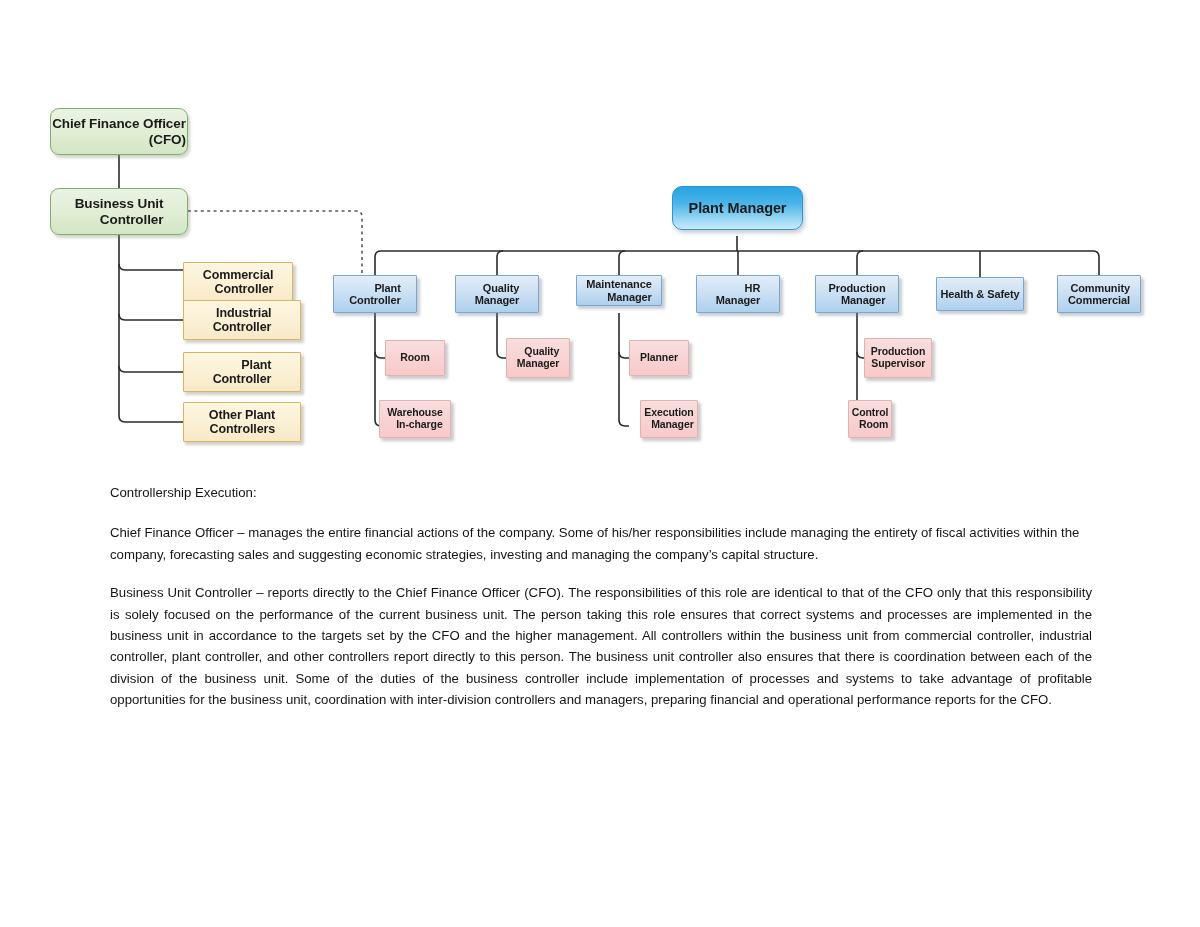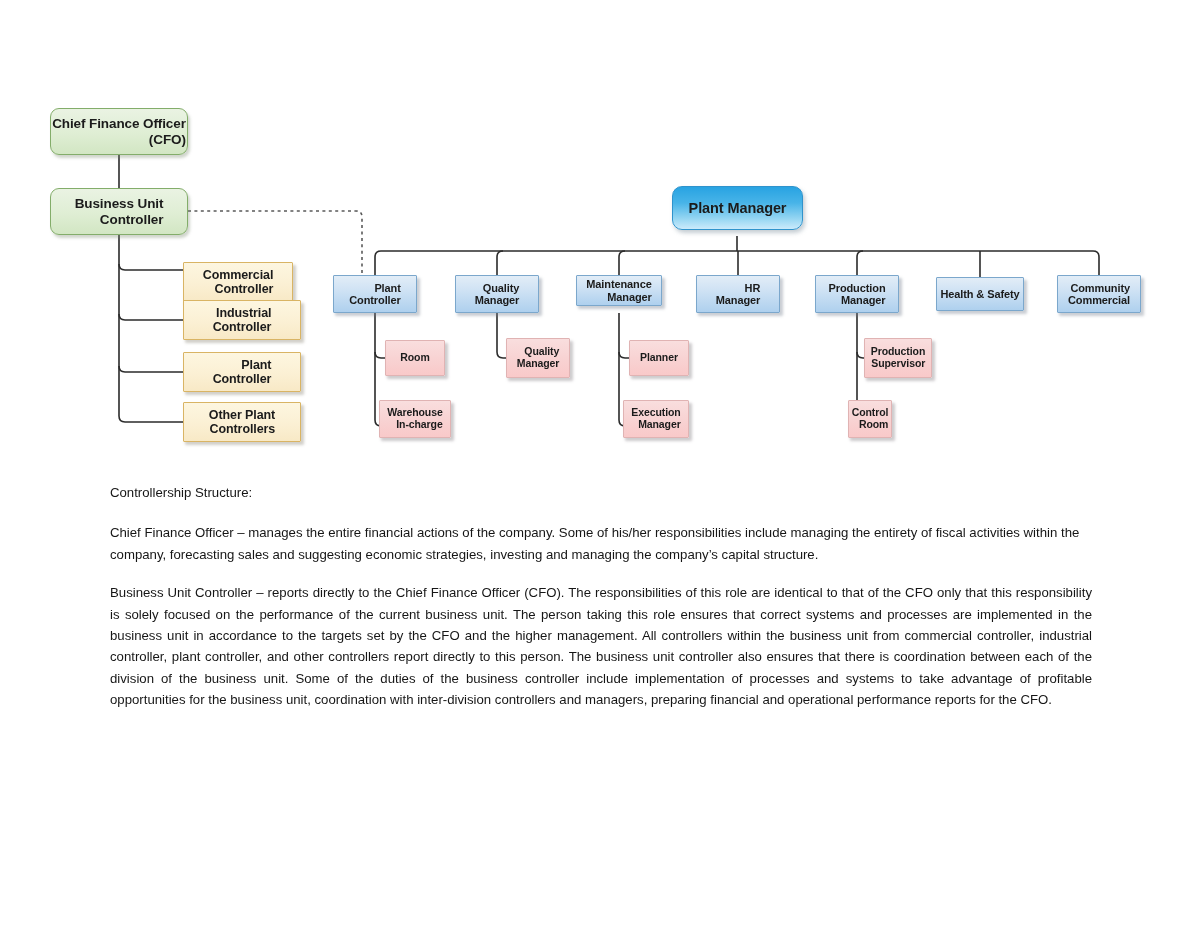--- a/index.html
+++ b/index.html
@@ -186,27 +186,27 @@
     <div class="node blue" style="left:936px;top:277px;width:88px;height:34px;">Health &amp; Safety</div>
     <div class="node blue" style="left:1057px;top:275px;width:84px;height:38px;">Community
 Commercial</div>
 
     <div class="node pink" style="left:385px;top:340px;width:60px;height:36px;">Room</div>
     <div class="node pink" style="left:379px;top:400px;width:72px;height:38px;">Warehouse
 In-charge</div>
     <div class="node pink" style="left:506px;top:338px;width:64px;height:40px;">Quality
 Manager</div>
     <div class="node pink" style="left:629px;top:340px;width:60px;height:36px;">Planner</div>
-    <div class="node pink" style="left:623px;top:400px;width:66px;height:38px;">Execution
+    <div class="node pink" style="left:640px;top:400px;width:58px;height:38px;">Execution
 Manager</div>
     <div class="node pink" style="left:864px;top:338px;width:68px;height:40px;">Production
 Supervisor</div>
     <div class="node pink" style="left:848px;top:400px;width:44px;height:38px;">Control
 Room</div>
   </div>
 
   <div id="doc-text">
-    <p class="para heading">Controllership Structure:</p>
+    <p class="para heading">Controllership Execution:</p>
     <p class="para">Chief Finance Officer – manages the entire financial actions of the company. Some of his/her responsibilities include managing the entirety of fiscal activities within the company, forecasting sales and suggesting economic strategies, investing and managing the company’s capital structure.</p>
     <p class="para justify">Business Unit Controller – reports directly to the Chief Finance Officer (CFO). The responsibilities of this role are identical to that of the CFO only that this responsibility is solely focused on the performance of the current business unit. The person taking this role ensures that correct systems and processes are implemented in the business unit in accordance to the targets set by the CFO and the higher management. All controllers within the business unit from commercial controller, industrial controller, plant controller, and other controllers report directly to this person. The business unit controller also ensures that there is coordination between each of the division of the business unit. Some of the duties of the business controller include implementation of processes and systems to take advantage of profitable opportunities for the business unit, coordination with inter-division controllers and managers, preparing financial and operational performance reports for the CFO.</p>
   </div>
 
 </div>
 
 </body></html>

